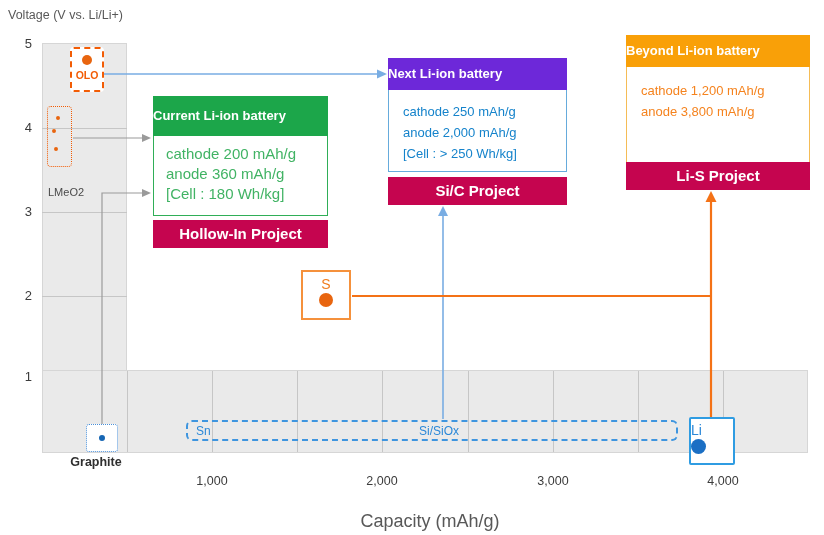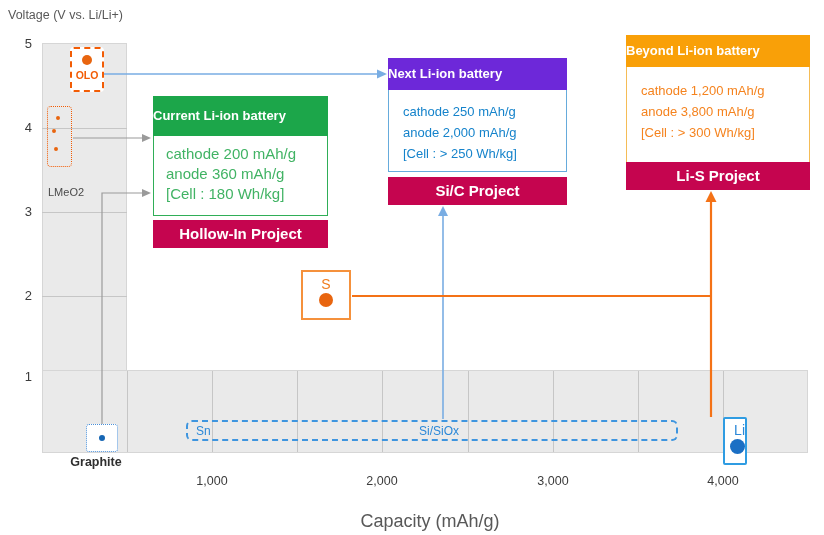--- a/index.html
+++ b/index.html
@@ -33,21 +33,21 @@
   .lmeo2 { position:absolute; left:48px; top:186px; font-size:11px; color:#4a4a4a; }
 
   .graphite-box { position:absolute; left:86px; top:424px; width:32px; height:28px; border:1.5px dotted #4A90D9; border-radius:3px; background:#fff; }
   .graphite-box .gdot { position:absolute; left:50%; top:50%; transform:translate(-50%,-50%); width:4px; height:4px; border:3px solid #1666B4; background:#fff; border-radius:50%; }
   .graphite-lbl { position:absolute; left:56px; top:455px; width:80px; text-align:center; font-size:12.5px; font-weight:bold; color:#2f2f2f; }
 
   .s-box { position:absolute; left:301px; top:270px; width:50px; height:50px; border:2.5px solid #F5913C; background:#fff; text-align:center; }
   .s-box .lbl { font-size:14px; color:#F07D1E; line-height:18px; margin-top:3px; }
   .s-box .dot { display:inline-block; width:14px; height:14px; border-radius:50%; background:#E8650F; }
 
-  .li-box { position:absolute; left:689px; top:417px; width:24px; height:48px; border:2.5px solid #2F9CE2; background:#fff; text-align:right; border-radius:2px;margin-left:34px; }
+  .li-box { position:absolute; left:689px; top:417px; width:46px; height:48px; border:2.5px solid #2F9CE2; background:#fff; text-align:left; border-radius:2px; }
   .li-box .lbl { font-size:14px; color:#2B88D8; line-height:18px; margin-top:2px; }
   .li-box .dot { display:inline-block; width:15px; height:15px; border-radius:50%; background:#1B6FC4; }
 
   .sn-box { position:absolute; left:186px; top:420px; width:492px; height:21px; border:2px dashed #3E95DF; border-radius:6px; }
   .sn-box .sn  { position:absolute; left:8px;  top:2px; font-size:12px; color:#2B88D8; }
   .sn-box .six { position:absolute; left:231px; top:2px; font-size:12px; color:#2B88D8; }
 
   
   .panel { position:absolute; }
   .panel .hd { color:#fff; font-weight:bold; font-size:13px; text-align:left; }
@@ -168,18 +168,17 @@
       <div>[Cell : &gt; 250 Wh/kg]</div>
     </div>
     <div class="badge">Si/C Project</div>
   </div>
 
   <div class="panel panel-beyond">
     <div class="hd">Beyond Li-ion battery</div>
     <div class="body">
       <div>cathode 1,200 mAh/g</div>
       <div>anode 3,800 mAh/g</div>
-      <div>[Cell : &gt; 300 Wh/kg]</div>
     </div>
     <div class="badge">Li-S Project</div>
   </div>
 
 </div>
 
 </body></html>

